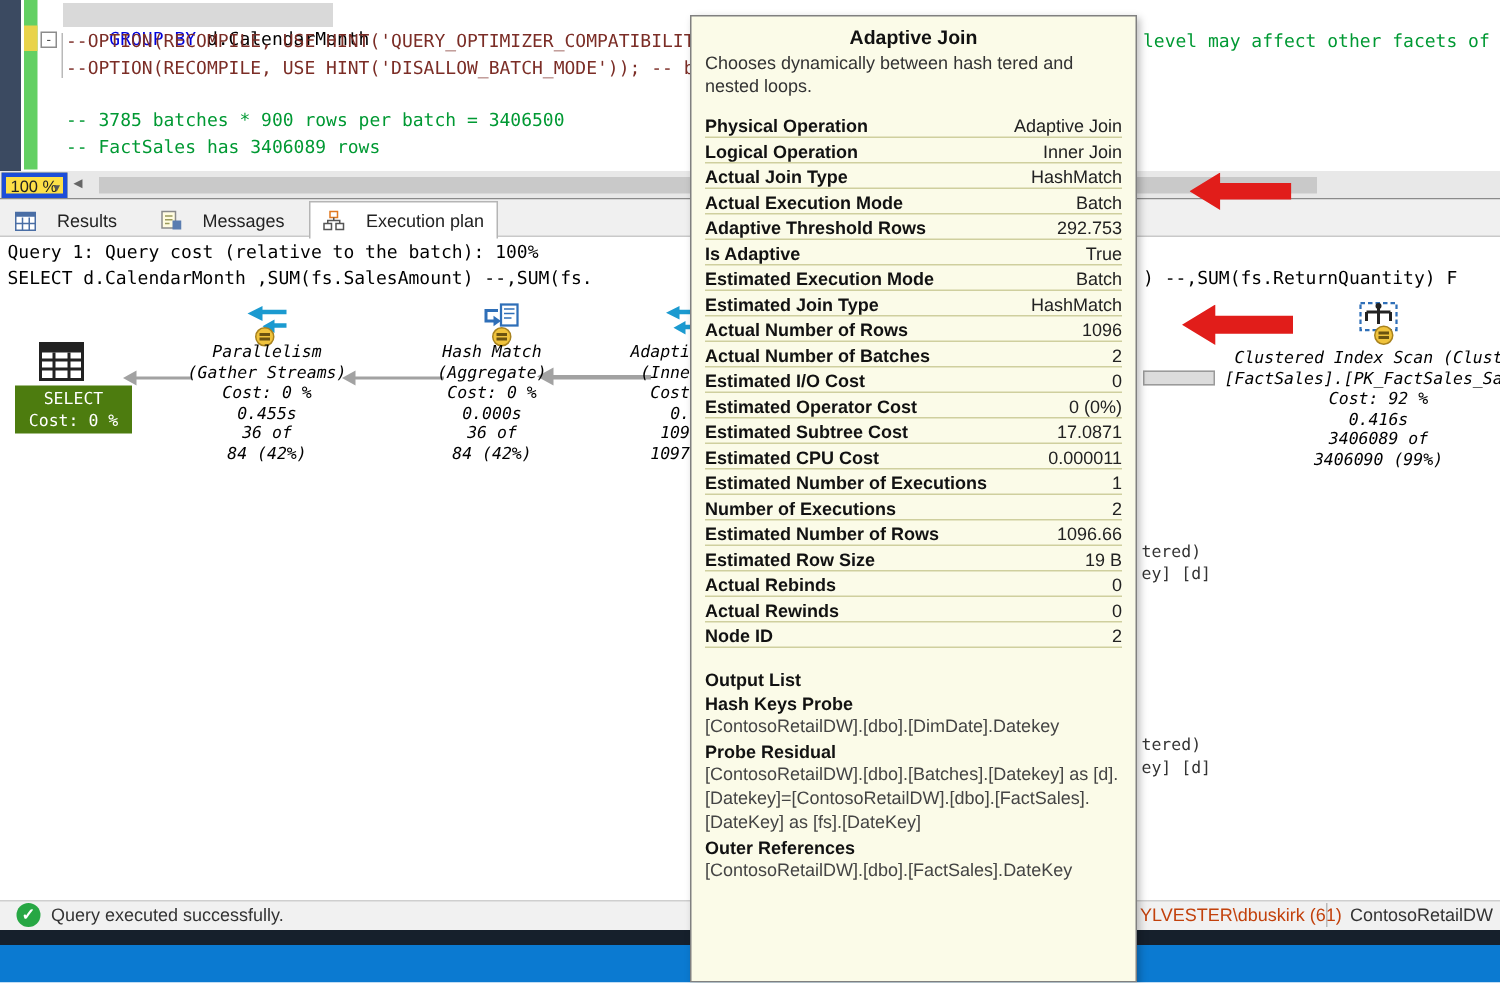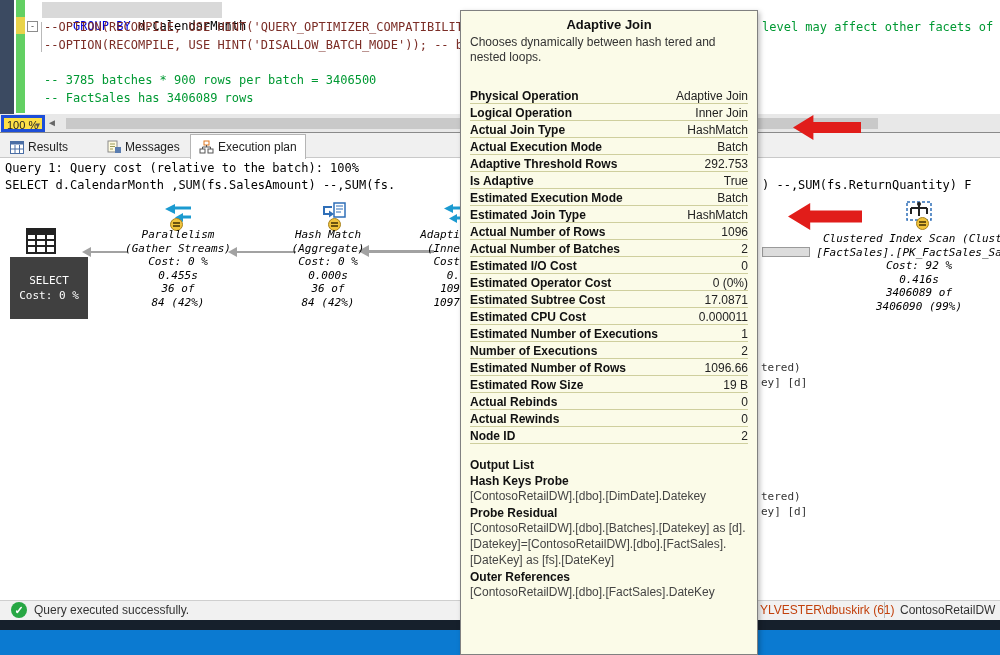--- a/index.html
+++ b/index.html
@@ -27,55 +27,55 @@
   #zoom-combo { left:1px; top:115px; width:44px; height:17px; background:#fde047;
                 border:3px solid #1d4ed8; font-size:11px; padding:1px 3px; color:#222; }
   #zoom-combo .arr { position:absolute; right:2px; top:2px; font-size:9px; color:#555; }
   #hscroll-left { left:47px; top:117px; font-size:10px; color:#666; }
   #hscroll-thumb { left:66px; top:118px; width:812px; height:11px; background:#c9c9c9; }
 
   
   #tabstrip { left:0; top:133px; width:1000px; height:25px; background:#f0f0f0;
               border-bottom:1px solid #c9c9c9; }
   .tab { position:absolute; top:136px; height:22px; font-size:12px; color:#222;
-         display:flex; align-items:center; gap:4px; padding:0 8px; }
+         display:flex; align-items:center; gap:14px; padding:0 8px; }
   .tab.active { top:134px; height:25px; background:#fff; border:1px solid #b5b5b5;
                 border-bottom:none; }
   .tab svg { flex:0 0 auto; }
 
   
   .plan-header { font-size:12px; color:#000; white-space:pre; }
 
   
   #plan-area { left:0; top:196px; width:1000px; height:404px; background:#fff; }
   .node-lines { font-size:11px; line-height:13.5px; color:#000; text-align:center;font-style:italic; }
   .node-lines div { white-space:nowrap; }
-  #select-label { left:10px; top:257px; width:78px; background:#404040; color:#fff;
-                  font-size:11px; line-height:15px; text-align:center; padding:16px 0; }
+  #select-label { left:10px; top:257px; width:78px; background:#4d7c0f; color:#fff;
+                  font-size:11px; line-height:15px; text-align:center; padding:1px 0; }
   .flow-line { background:#a2a2a2; height:2px; }
   .flow-head { width:0; height:0; border-style:solid; }
   .badge { position:absolute; width:13px; height:13px; border-radius:50%;
            background:#f0c33c; border:1px solid #a8821e; }
   .badge::after { content:""; position:absolute; left:2px; top:3px; width:7px; height:1.5px;
                   background:#6b5310; box-shadow:0 3px 0 #6b5310; }
   .hidden-frag { font-size:11px; line-height:15px; color:#333; white-space:pre; }
   #plan-gray-frag { left:762px; top:247px; width:48px; height:10px; background:#dcdcdc;
                     border:1px solid #9a9a9a; }
 
   
   .red-arrow { position:absolute; z-index:60; background:#e11d1a;
                clip-path:polygon(0 50%, 30% 0, 30% 28%, 100% 28%, 100% 72%, 30% 72%, 30% 100%); }
 
   
   #tooltip { left:460px; top:10px; width:298px; height:645px; background:#fbfbe8;
              border:1px solid #808080; z-index:50; padding:6px 9px 0 9px;
              box-shadow:2px 2px 5px rgba(0,0,0,.25); overflow:hidden; }
   #tooltip-title { text-align:center; font-weight:bold; font-size:13px; color:#111; }
   #tooltip-desc { font-size:12px; color:#333; margin-top:3px; line-height:15px; }
-  #tooltip-rows { margin-top:22px; }
+  #tooltip-rows { margin-top:10px; }
   .tt-row { display:flex; justify-content:space-between; align-items:flex-end;
             height:17px; border-bottom:1px solid #cfcf9e; font-size:12px; }
   .tt-row .n { font-weight:bold; color:#111; white-space:nowrap; }
   .tt-row .v { color:#222; white-space:nowrap; }
   #tooltip-sections { margin-top:14px; }
   .tt-sec-label { font-weight:bold; font-size:12px; color:#111; margin-top:2px; }
   .tt-sec-value { font-size:12px; color:#444; line-height:16px; word-wrap:break-word; }
 
   
   #statusbar { left:0; top:600px; width:1000px; height:20px; background:#f1f1f1;
@@ -133,21 +133,21 @@
 <div class="tab" style="left:99px;">
   <svg width="14" height="14" viewBox="0 0 14 14">
     <rect x="1" y="1" width="9" height="11" fill="#fffbe0" stroke="#8a8a8a"></rect>
     <line x1="3" y1="4" x2="8" y2="4" stroke="#9a9a5a"></line>
     <line x1="3" y1="6.5" x2="8" y2="6.5" stroke="#9a9a5a"></line>
     <line x1="3" y1="9" x2="6" y2="9" stroke="#9a9a5a"></line>
     <rect x="8" y="7" width="6" height="6" fill="#5a7db0"></rect>
   </svg>
   <span>Messages</span>
 </div>
-<div class="tab active" style="left:190px;justify-content:center;">
+<div class="tab active" style="left:206px;justify-content:center;">
   <svg width="15" height="15" viewBox="0 0 15 15">
     <rect x="5" y="1" width="5" height="4" fill="none" stroke="#e07820"></rect>
     <rect x="1" y="9" width="5" height="4" fill="none" stroke="#555"></rect>
     <rect x="9" y="9" width="5" height="4" fill="none" stroke="#555"></rect>
     <path d="M7.5 5 L7.5 7 M7.5 7 L3.5 7 L3.5 9 M7.5 7 L11.5 7 L11.5 9" fill="none" stroke="#555"></path>
   </svg>
   <span>Execution plan</span>
 </div>
 
 <div class="abs mono plan-header" style="left:5px; top:161px;">Query 1: Query cost (relative to the batch): 100%</div>

